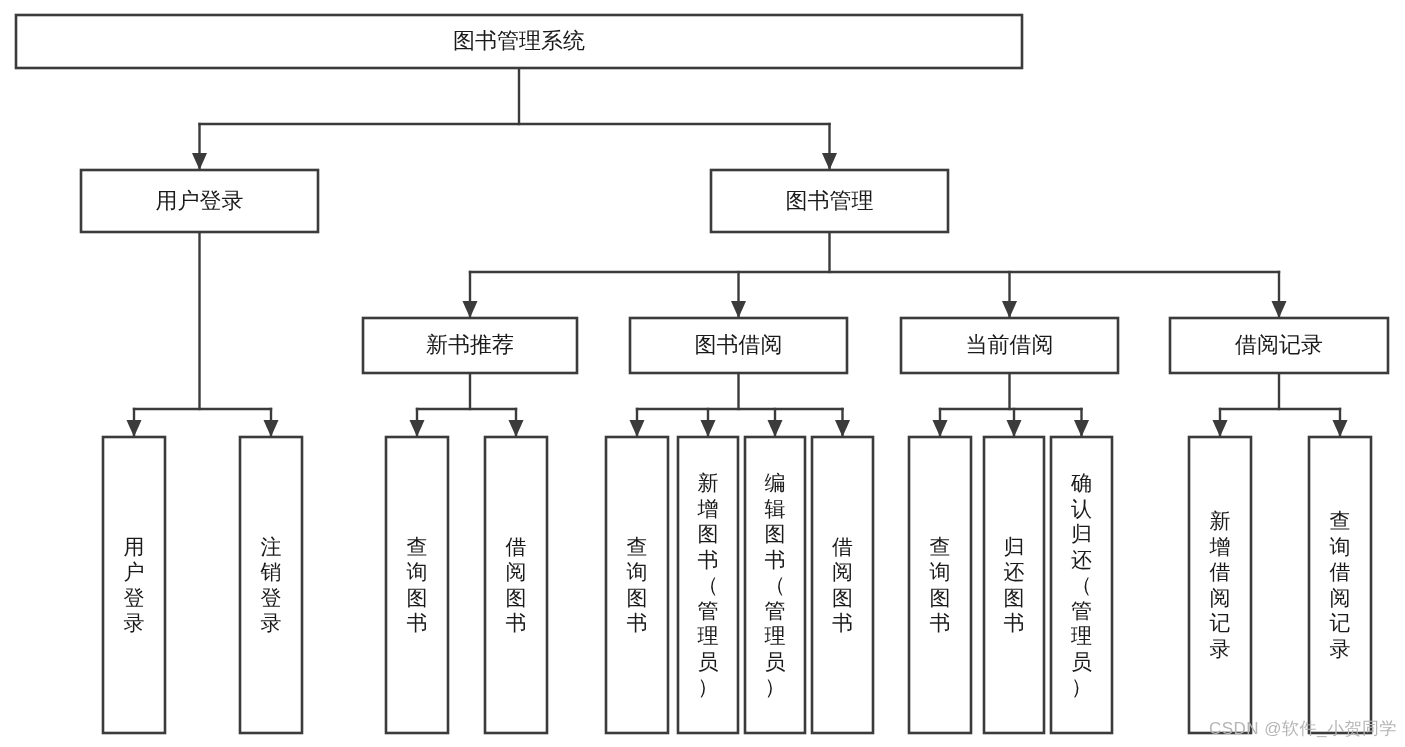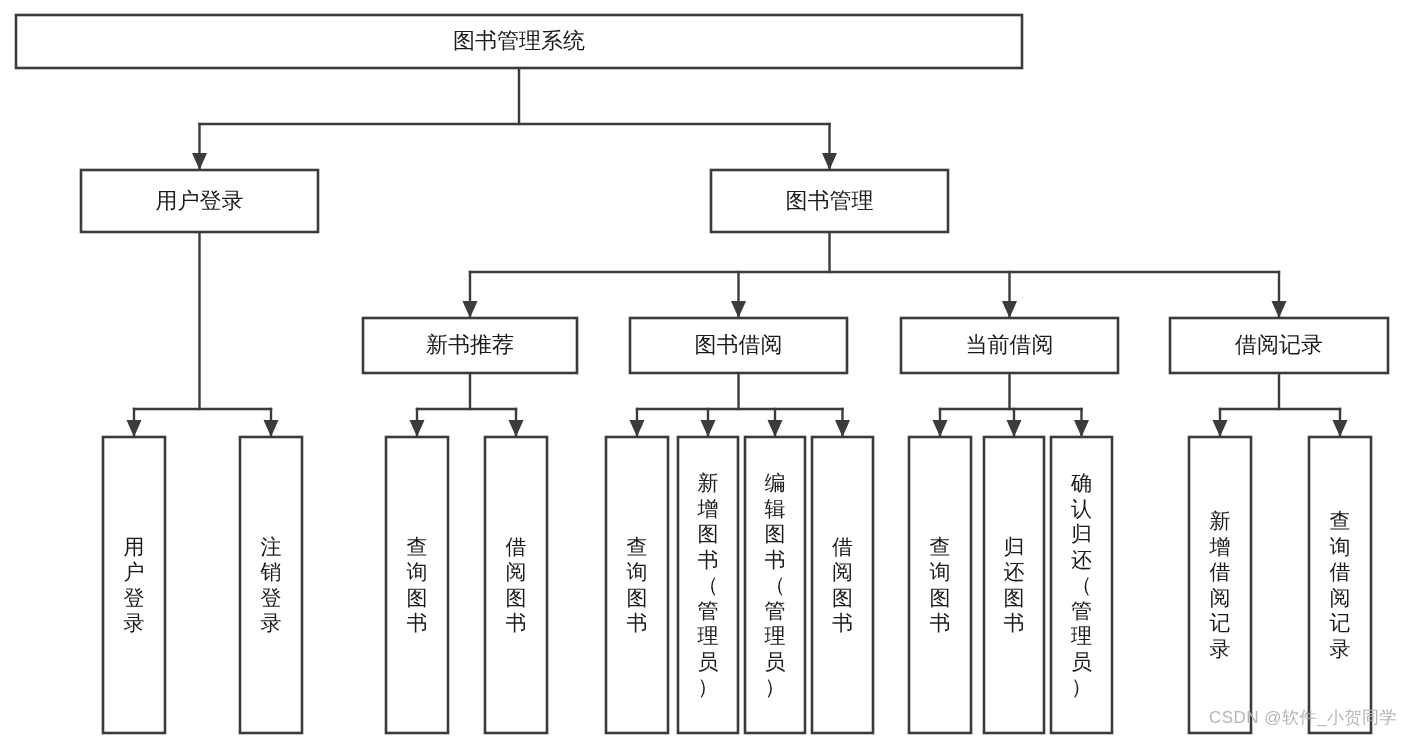--- a/index.html
+++ b/index.html
@@ -52,21 +52,21 @@
   }
   .node-label-vertical {
     font-family: "Liberation Sans", "DejaVu Sans", sans-serif;
     fill: #1a1a1a;
     font-size: 21px;
     text-anchor: middle;
   }
   .watermark-text {
     position: absolute;
     right: 8px;
-    bottom: 18px;
+    bottom: 7px;
     font-family: "Liberation Sans", "DejaVu Sans", sans-serif;
     font-size: 17px;
     color: #b5b5b5;
     letter-spacing: 0.5px;
     white-space: nowrap;
     user-select: none;
     margin-top: 12px;
   }
 </style>
 </head>

